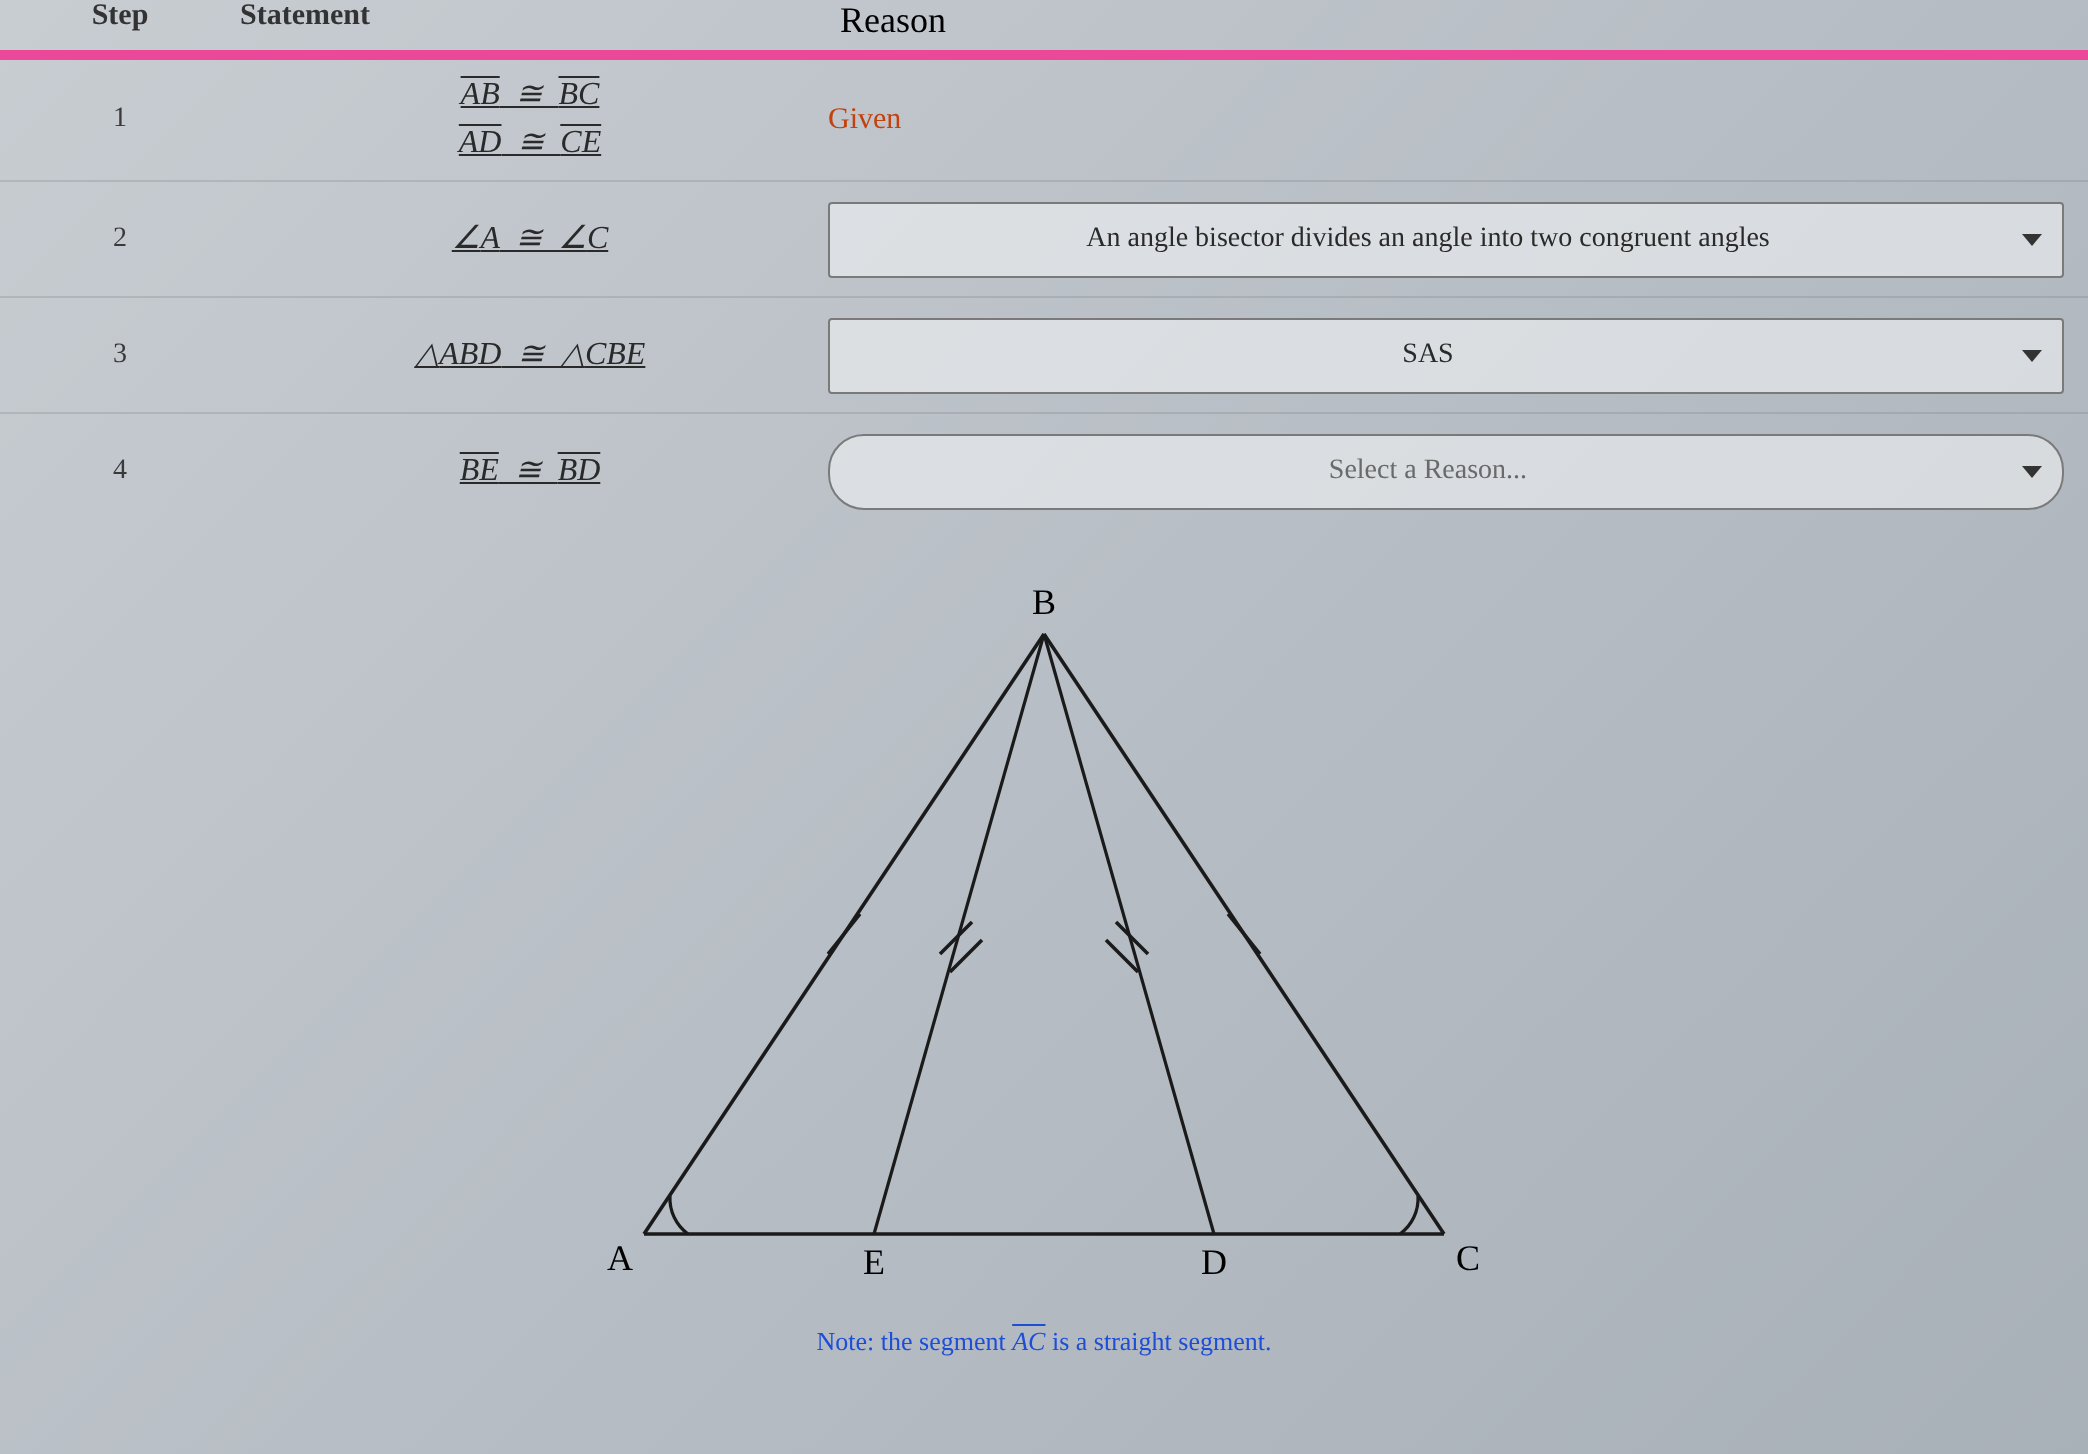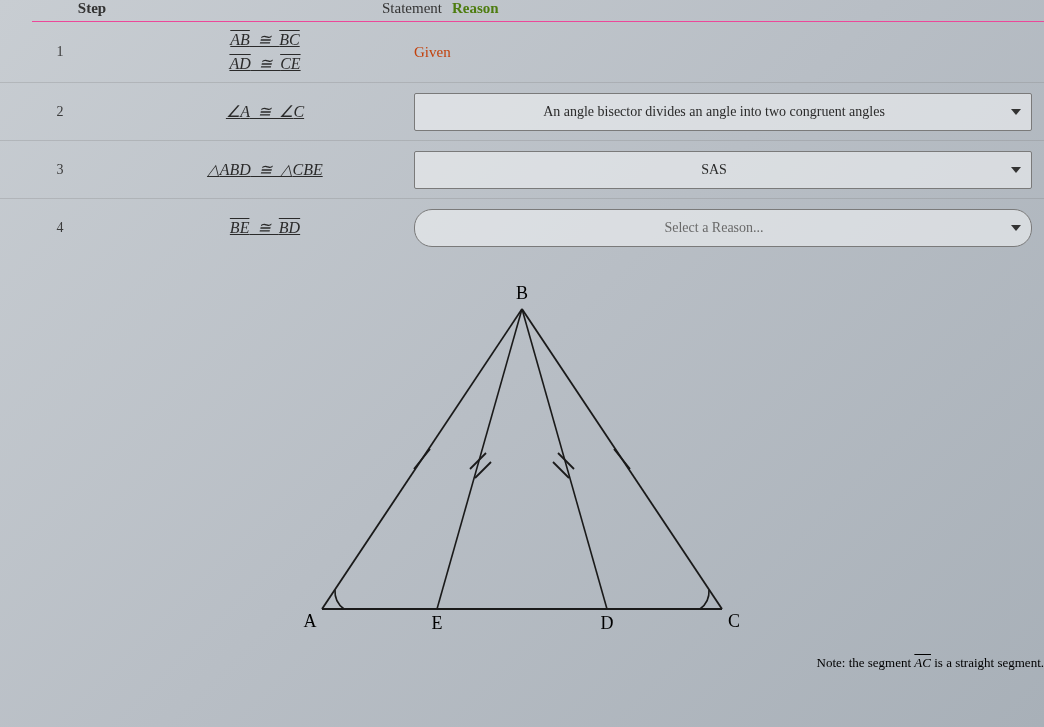--- a/index.html
+++ b/index.html
@@ -11,27 +11,26 @@
     width: 1044px;
     height: 727px;
     overflow: hidden;
     color: #2a2a2a;
   }
   .proof-table {
     width: 100%;
   }
   .header-row {
     display: flex;
-    border-bottom: 1px solid #ec4899;
+    border-bottom: 5px solid #ec4899;
     padding-bottom: 4px;
-    margin-left: 32px;
   }
   .col-step { width: 120px; text-align: center; font-weight: bold; font-size: 15px; color: #333; }
-  .col-statement { width: 290px; text-align: right; font-weight: normal; font-size: 15px; color: #333; }
-  .col-reason { flex: 1; padding-left: 10px; font-weight: bold; font-size: 15px; color: #4d7c0f; }
+  .col-statement { width: 290px; text-align: left; font-weight: bold; font-size: 15px; color: #333; }
+  .col-reason { flex: 1; padding-left: 10px; font-weight: normal; font-size: 18px; color: #000000; }
   .body-row {
     display: flex;
     align-items: center;
     min-height: 58px;
     border-bottom: 1px solid rgba(120,120,120,0.25);
     padding: 6px 0;
   }
   .step-num { width: 120px; text-align: center; font-size: 14px; color: #3a3a3a; }
   .statement {
     width: 290px;
@@ -71,23 +70,23 @@
     border-left: 5px solid transparent;
     border-right: 5px solid transparent;
     border-top: 6px solid #333;
   }
   .figure-wrap {
     text-align: center;
     margin-top: 12px;
   }
   .figure-wrap svg { display: block; margin: 0 auto; }
   .note {
-    text-align: right;
+    text-align: center;
     font-size: 13px;
-    color: #000000;
+    color: #1d4ed8;
     margin-top: 6px;
   }
   .note .seg { font-style: italic; text-decoration: overline; }
 </style>
 </head>
 <body>
 
 <div class="proof-table">
   <div class="header-row">
     <div class="col-step">Step</div>

